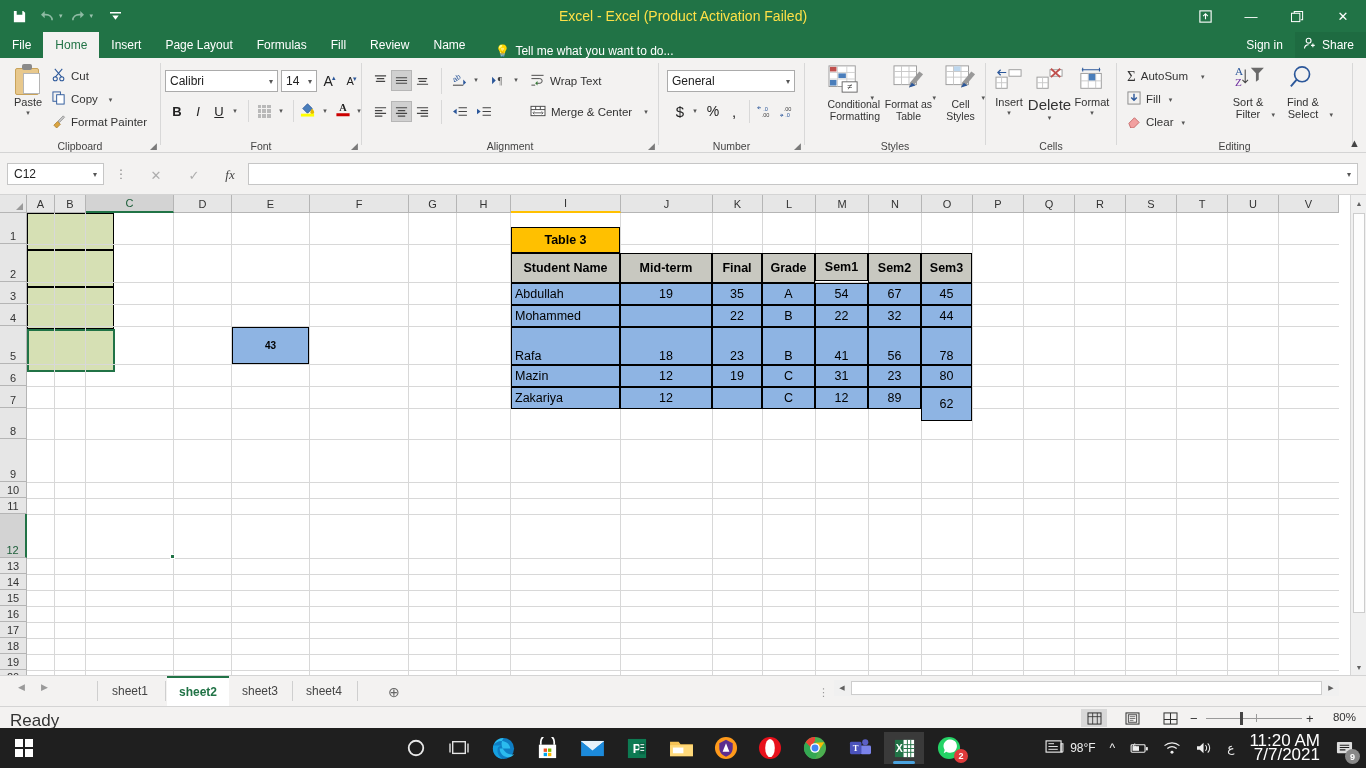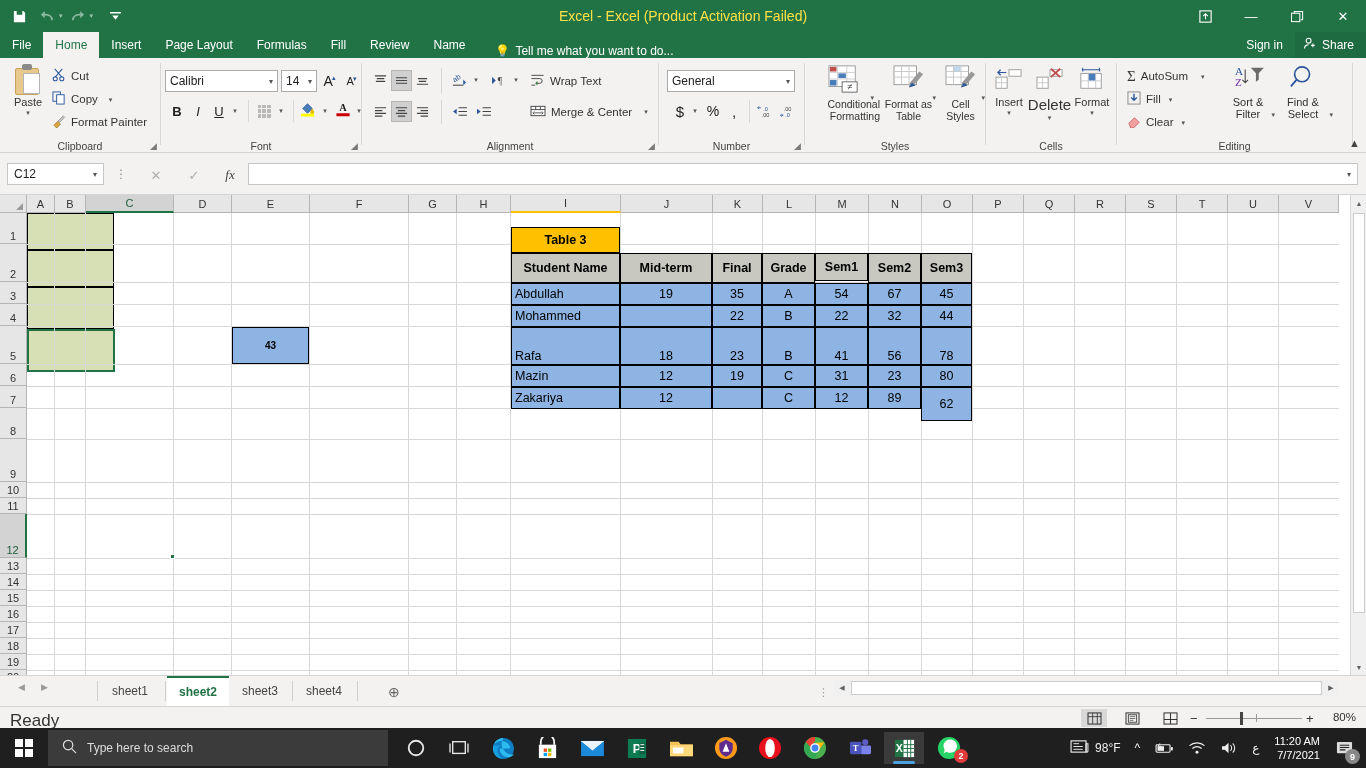--- a/index.html
+++ b/index.html
@@ -188,21 +188,21 @@
   .winlogo { display: grid; grid-template-columns: 8px 8px; grid-template-rows: 8px 8px; gap: 2px; }
   .winlogo i { background: #fff; }
   .searchbox { position: absolute; left: 48px; top: 2px; width: 340px; height: 36px; background: #3b3b3b; display: flex; align-items: center; gap: 10px; padding-left: 14px; }
   .searchbox .mag { font-size: 14px; color: #ddd; }
   .searchtxt { font-size: 12px; color: #ddd; }
   .tb-ico { position: absolute; top: 4px; width: 40px; height: 32px; display: flex; align-items: center; justify-content: center; }
   .tb-ico.active { background: #3a3a3a; }
   .tb-underline { position: absolute; bottom: 0; width: 22px; height: 3px; background: #4aa3df; border-radius: 2px; }
   .tray { position: absolute; right: 0; top: 0; height: 40px; display: flex; align-items: center; }
   .tray-item { display: flex; align-items: center; justify-content: center; color: #eee; font-size: 12px; padding: 0 7px; height: 40px; }
-  .clock { display: flex; flex-direction: column; align-items: flex-end; justify-content: center; color: #fff; font-size: 11px; line-height: 14px; padding: 0 8px; }
+  .clock { display: flex; flex-direction: column; align-items: flex-end; justify-content: center; color: #fff; font-size: 17px; line-height: 14px; padding: 0 8px; }
   .badge { position: absolute; border-radius: 50%; background: #e03b3b; color: #fff; font-size: 9px; display: flex; align-items: center; justify-content: center; font-weight: bold; }
 </style>
 </head>
 <body>
 
 <div class="titlebar">
   <div class="qat">
     <div class="qat-btn">
       <svg width="15" height="15" viewBox="0 0 16 16">
           <path fill="#fff" d="M2 2h10l2 2v10H2V2zm3 0v4h6V2H5zm-1 8h8v4H4v-4z"></path>
@@ -964,29 +964,20 @@
 
 <div class="taskbar">
   <div class="startbtn">
     <span class="winlogo">
         <i></i>
         <i></i>
         <i></i>
         <i></i>
       </span>
   </div>
-  <div class="searchbox">
-    <span class="mag">
-      <svg width="15" height="15" viewBox="0 0 16 16">
-          <circle cx="6.5" cy="6.5" r="5" fill="none" stroke="#ddd" stroke-width="1.3"></circle>
-          <path d="M10.3 10.3L15 15" stroke="#ddd" stroke-width="1.3"></path>
-        </svg>
-    </span>
-    <span class="searchtxt">Type here to search</span>
-  </div>
 
   <div class="tb-ico" style="left:396px;">
     <svg width="20" height="20" viewBox="0 0 22 22">
         <circle cx="11" cy="11" r="8" fill="none" stroke="#e8e8e8" stroke-width="2"></circle>
       </svg>
   </div>
   <div class="tb-ico" style="left:439px;">
     <svg width="22" height="18" viewBox="0 0 24 20">
         <rect x="5" y="3" width="14" height="13" fill="none" stroke="#e8e8e8" stroke-width="1.5"></rect>
         <path d="M2 5v10M22 5v10" stroke="#e8e8e8" stroke-width="1.5"></path>

